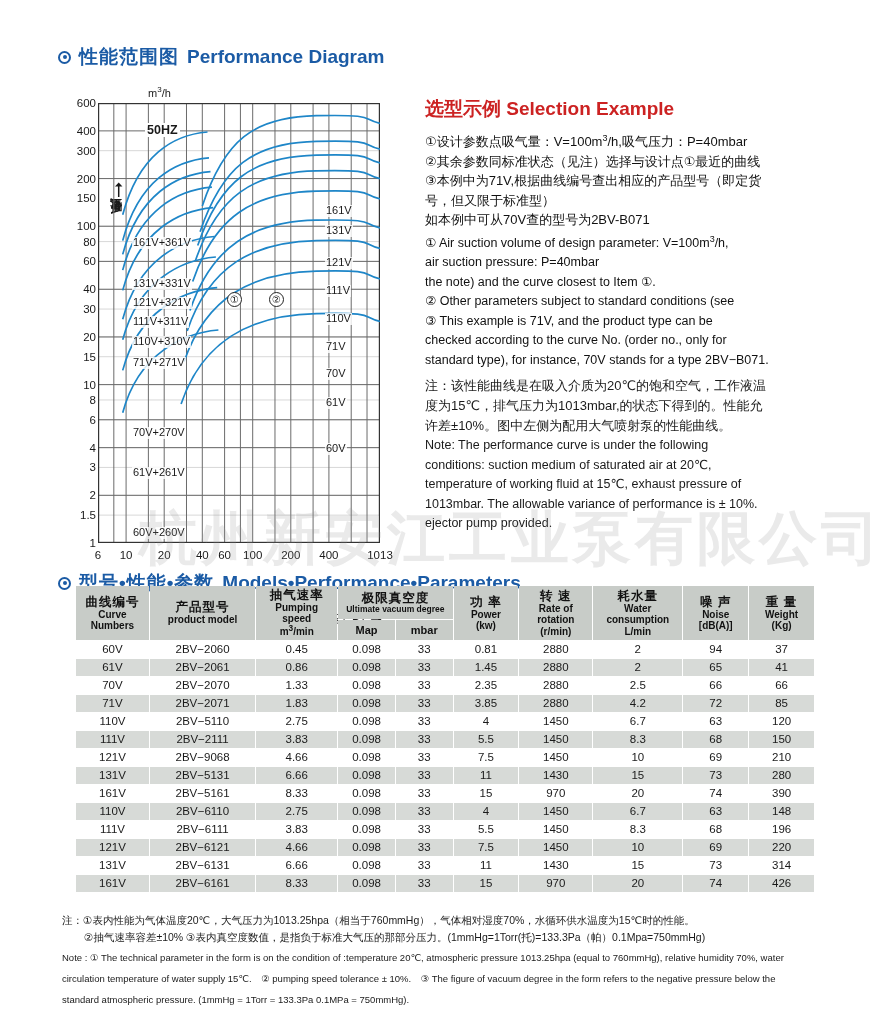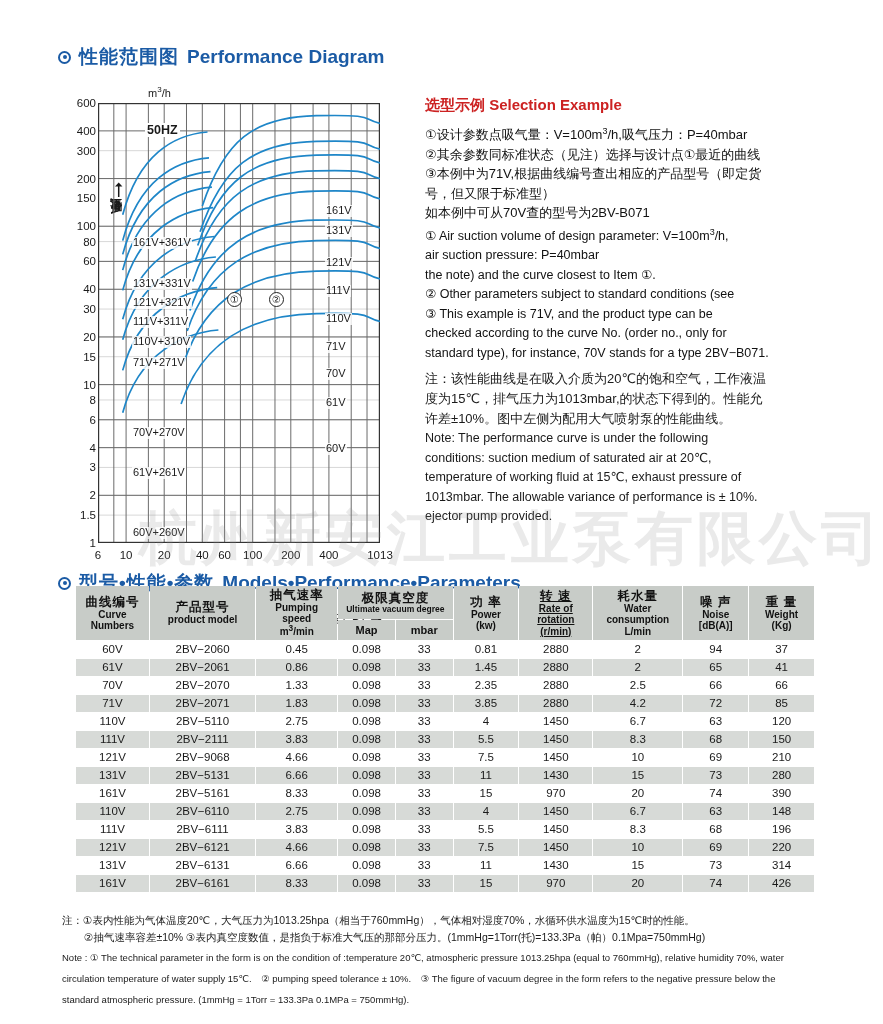--- a/index.html
+++ b/index.html
@@ -97,21 +97,21 @@
     border-radius:50%; font-size:10px; line-height:13px; text-align:center;
     background:#fff;
   }
   .hz-label {
     position:absolute; font-size:12.5px; font-weight:bold;
     background:#fff; padding:0 2px;
   }
 
   
   #sel-block { position:absolute; left:425px; top:96px; width:410px; }
-  .sel-title { font-size:15px; font-weight:bold; color:#cc2222; margin-bottom:7px; }
+  .sel-title { font-size:19px; font-weight:bold; color:#cc2222; margin-bottom:7px; }
   .sel-line { font-size:13px; line-height:19.5px; color:#111; }
   .sel-line sup { font-size:9px; }
   .sel-line.en { font-size:12.5px; line-height:19.5px; }
   .note-block { margin-top:6px; }
   .note-cn { font-size:13px; line-height:20px; }
   .note-en { font-size:12.5px; line-height:19.5px; }
 
   
   #table-block { position:absolute; left:75px; top:585px; width:740px; }
   table { border-collapse: separate; border-spacing: 1px 1px; width:100%; }
@@ -348,21 +348,21 @@
             <span class="th-en">Pumping<br>speed<br>m<sup>3</sup>/min</span>
           </th>
           <th colspan="2" rowspan="1">
             <span class="th-cn">极限真空度</span>
             <span class="th-en sm">Ultimate vacuum degree</span>
           </th>
           <th rowspan="2" style="width: 8%;">
             <span class="th-cn">功 率</span>
             <span class="th-en">Power<br>(kw)</span>
           </th>
-          <th rowspan="2" style="width: 9%; text-decoration: underline;">
+          <th rowspan="2" style="width: 9%;">
             <span class="th-cn">转 速</span>
             <span class="th-en">Rate of rotation<br>(r/min)</span>
           </th>
           <th rowspan="2" style="width: 11%;">
             <span class="th-cn">耗水量</span>
             <span class="th-en">Water<br>consumption<br>L/min</span>
           </th>
           <th rowspan="2" style="width: 8%;">
             <span class="th-cn">噪 声</span>
             <span class="th-en">Noise<br>[dB(A)]</span>

